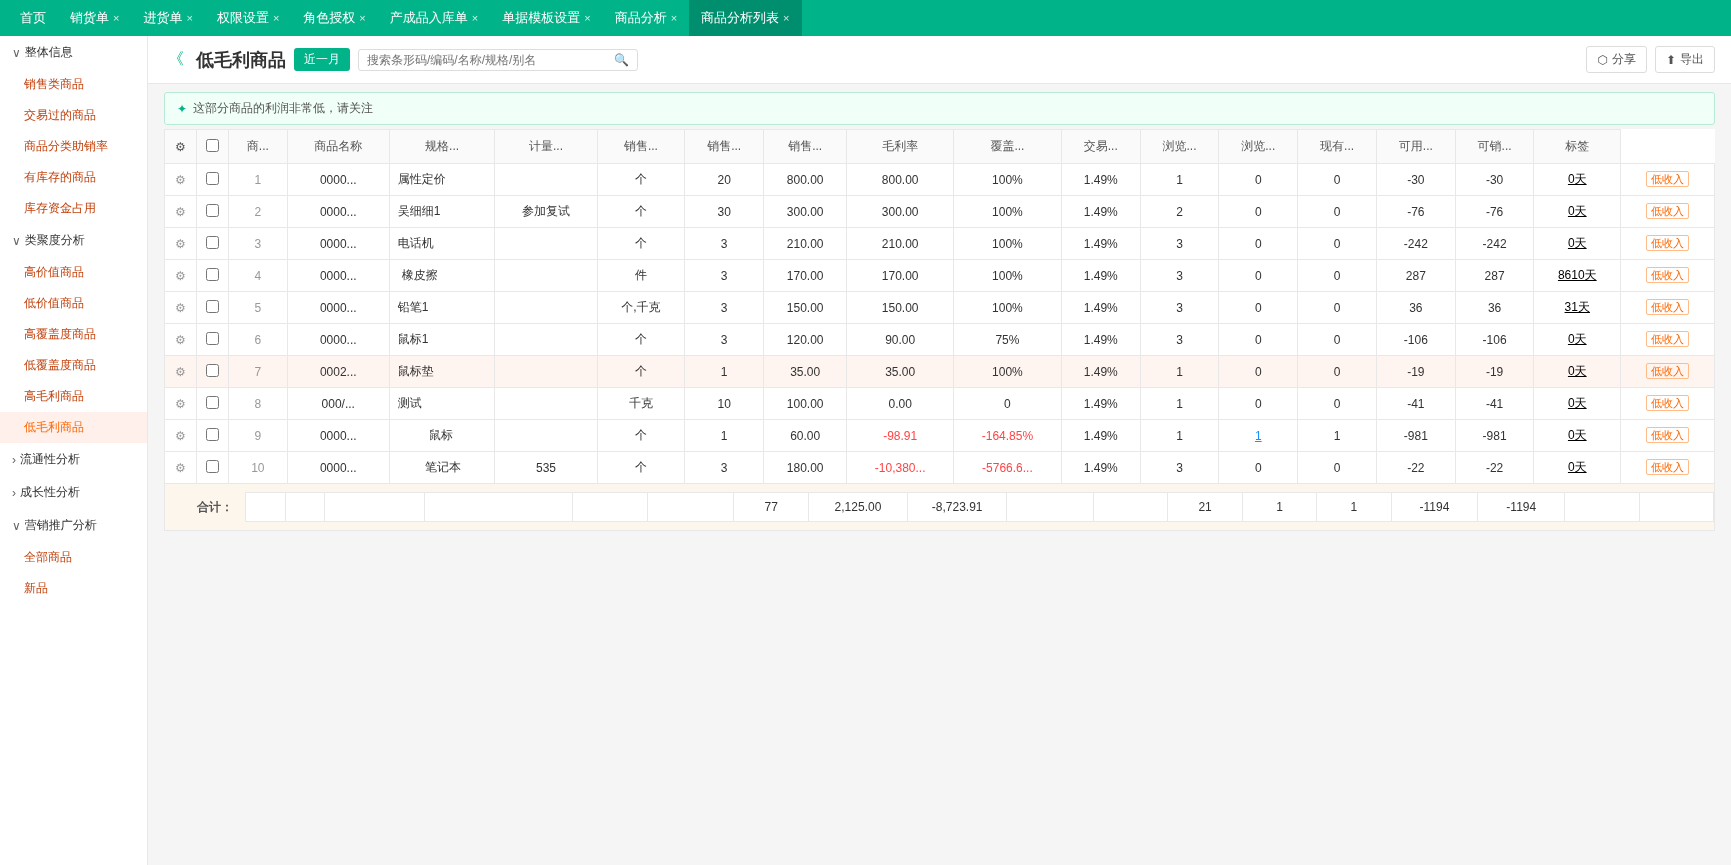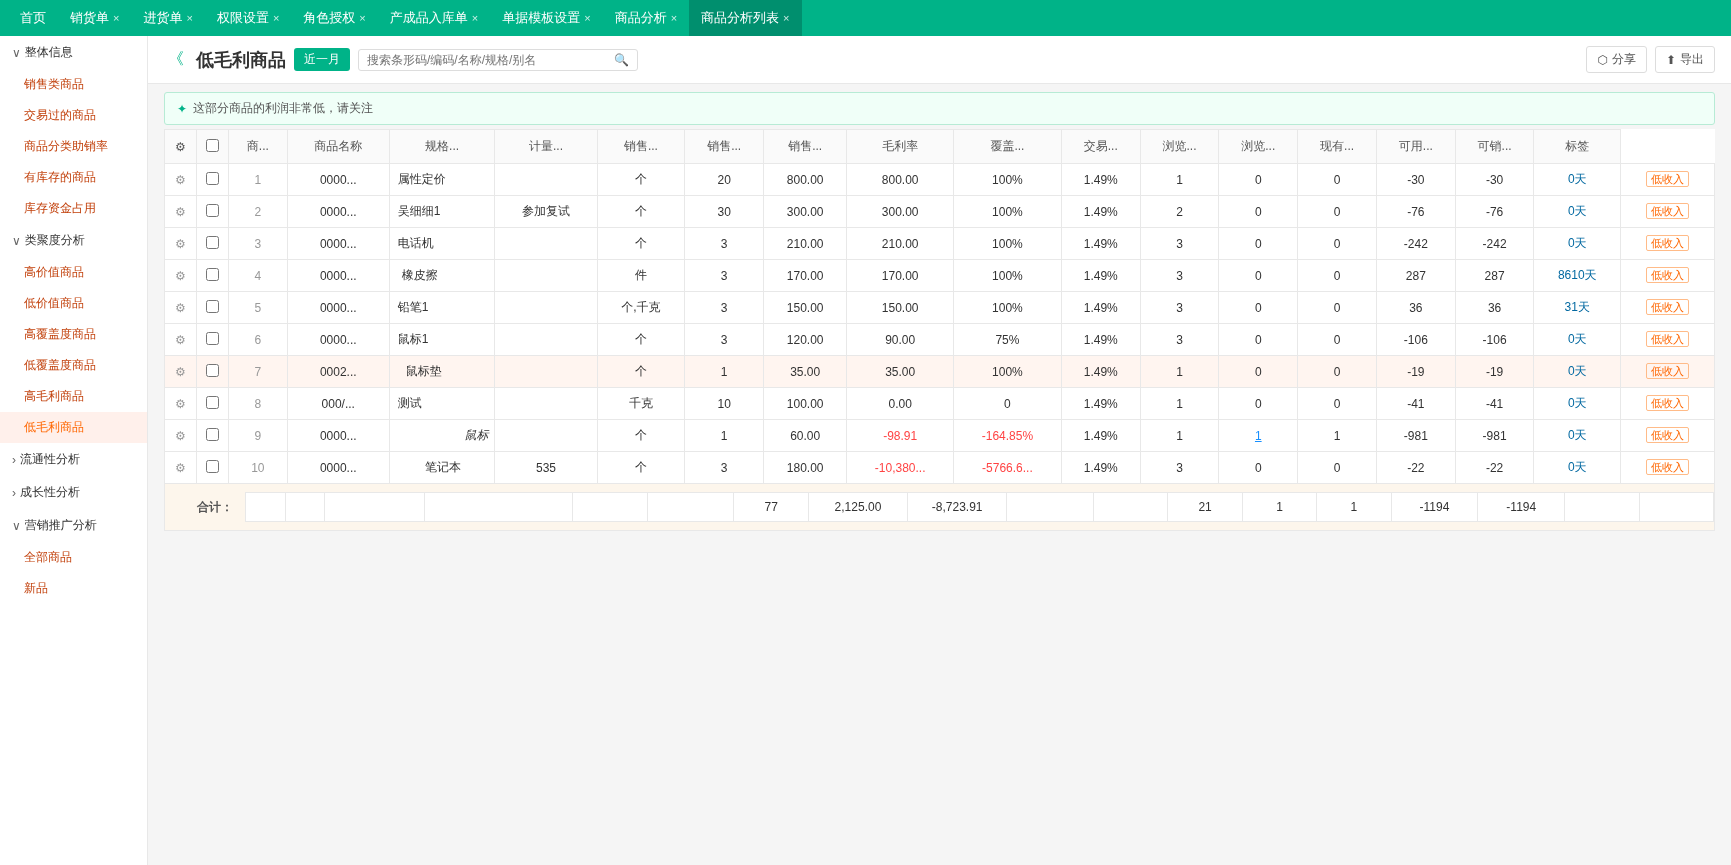--- a/index.html
+++ b/index.html
@@ -156,21 +156,21 @@
     tbody tr.highlighted { background: #fff5f0; }
     .tag-low-income {
       color: #ff6600;
       border: 1px solid #ffbb88;
       border-radius: 2px;
       padding: 1px 4px;
       font-size: 11px;
     }
     .link-cell { color: #1890ff; text-decoration: underline; cursor: pointer; }
     .text-red { color: #ff4444; }
-    .text-orange { color: #0369a1; }
+    .text-orange { color: #000000; text-decoration: underline; }
     .col-settings { width: 32px; }
     .col-checkbox { width: 32px; }
     
     
     .table-footer {
       background: #fdf6ec;
       border: 1px solid #e8e8e8;
       border-top: none;
       display: flex;
       align-items: center;
@@ -481,21 +481,21 @@
     <td>-106</td>
     <td>-106</td>
     <td class="text-orange">0天</td>
     <td><span class="tag-low-income">低收入</span></td>
   </tr>
             <tr class="highlighted">
     <td style="text-align:center; color:#999;">⚙</td>
     <td style="text-align:center;"><input type="checkbox" style=""></td>
     <td style="text-align:center; color:#999;">7</td>
     <td style="text-align:center;">0002...</td>
-    <td style="text-align:left; padding-left:16px;">鼠标垫</td>
+    <td style="text-align:left; padding-left:8px;">鼠标垫</td>
     <td></td>
     <td>个</td>
     <td>1</td>
     <td>35.00</td>
     <td class="">35.00</td>
     <td class="">100%</td>
     <td>1.49%</td>
     <td>1</td>
     <td class="">0</td>
     <td>0</td>
@@ -523,21 +523,21 @@
     <td>-41</td>
     <td>-41</td>
     <td class="text-orange">0天</td>
     <td><span class="tag-low-income">低收入</span></td>
   </tr>
             <tr>
     <td style="text-align:center; color:#999;">⚙</td>
     <td style="text-align:center;"><input type="checkbox" style=""></td>
     <td style="text-align:center; color:#999;">9</td>
     <td style="text-align:center;">0000...</td>
-    <td style="text-align:right; padding-left:4px;font-style:italic;">鼠标</td>
+    <td style="text-align:center; padding-left:4px;">鼠标</td>
     <td></td>
     <td>个</td>
     <td>1</td>
     <td>60.00</td>
     <td class="text-red">-98.91</td>
     <td class="text-red">-164.85%</td>
     <td>1.49%</td>
     <td>1</td>
     <td class="link-cell">1</td>
     <td>1</td>

